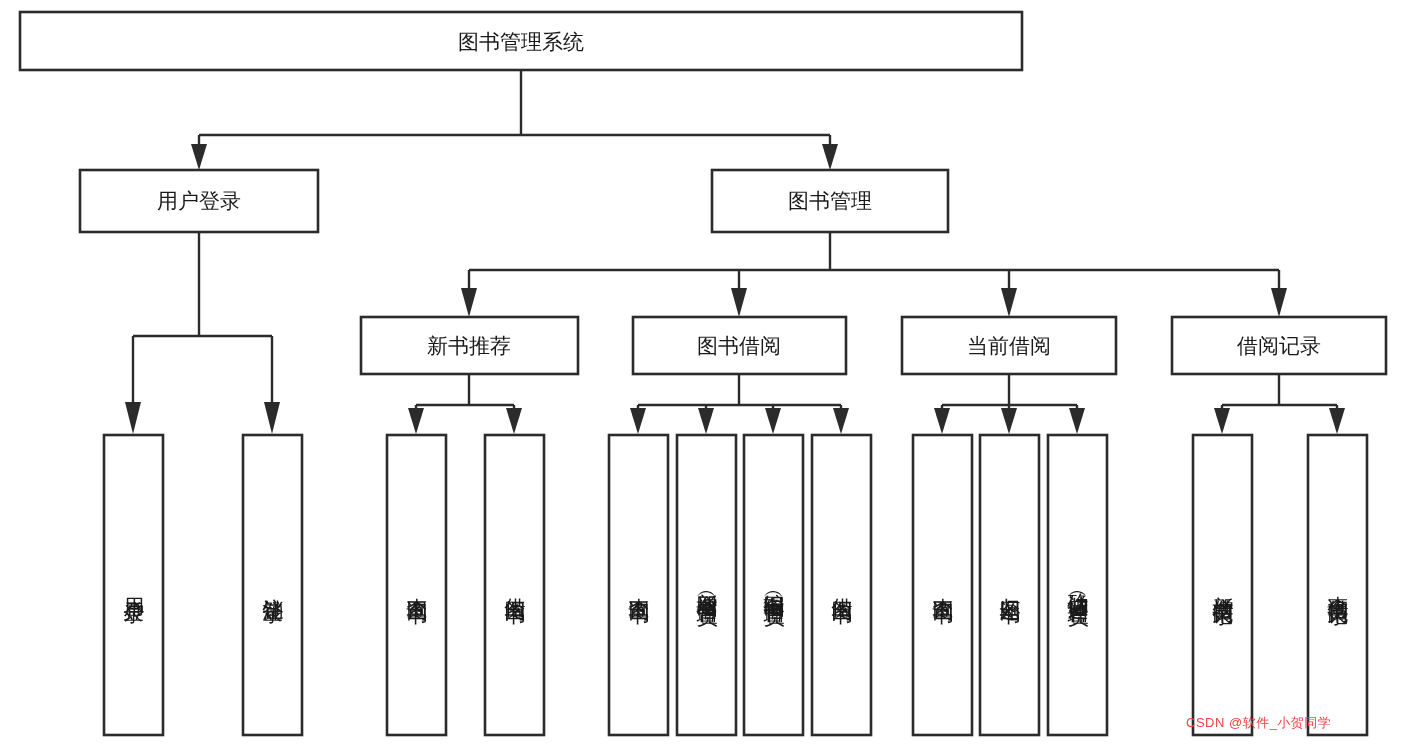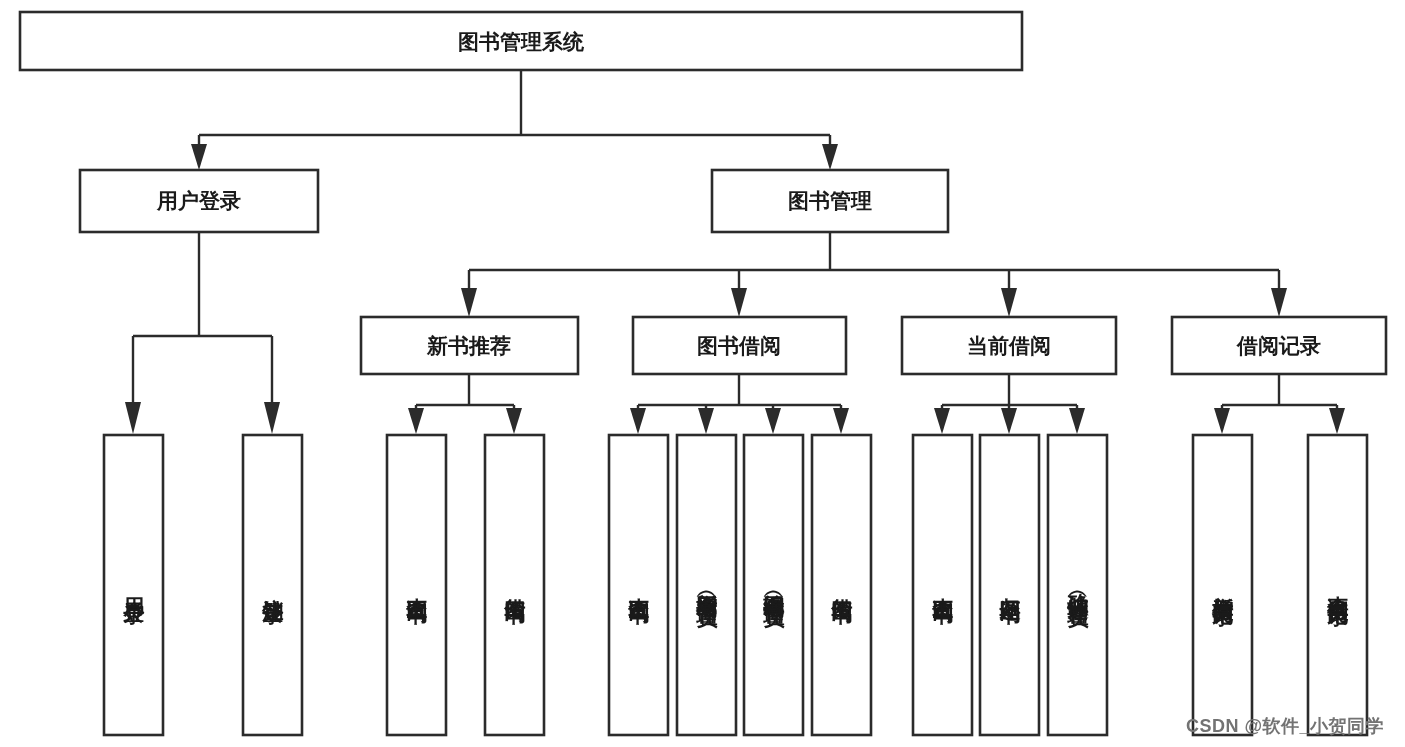--- a/index.html
+++ b/index.html
@@ -11,21 +11,20 @@
     width: 1405px;
     height: 747px;
     font-family: "Liberation Sans", "DejaVu Sans", sans-serif;
     overflow: hidden;
     position: relative;
   }
   #diagram-root {
     position: relative;
     width: 1405px;
     height: 535px;
-    font-weight: bold;
   }
   svg#flowchart {
     position: absolute;
     left: 0;
     top: 0;
     width: 1405px;
     height: 747px;
     display: block;
   }
   .node-box {
@@ -63,22 +62,22 @@
     display: flex;
     align-items: center;
     justify-content: center;
     text-align: center;
     pointer-events: none;
     white-space: nowrap;
   }
   .watermark {
     position: absolute;
     font-family: "Liberation Sans", "DejaVu Sans", sans-serif;
-    font-size: 18px;
-    color: #737373;
+    font-size: 13px;
+    color: #ef4444;
     left: 1186px;
     top: 714px;
     white-space: nowrap;
     letter-spacing: 0.5px;
   }
 </style>
 </head>
 <body>
 
 <div id="diagram-root">

